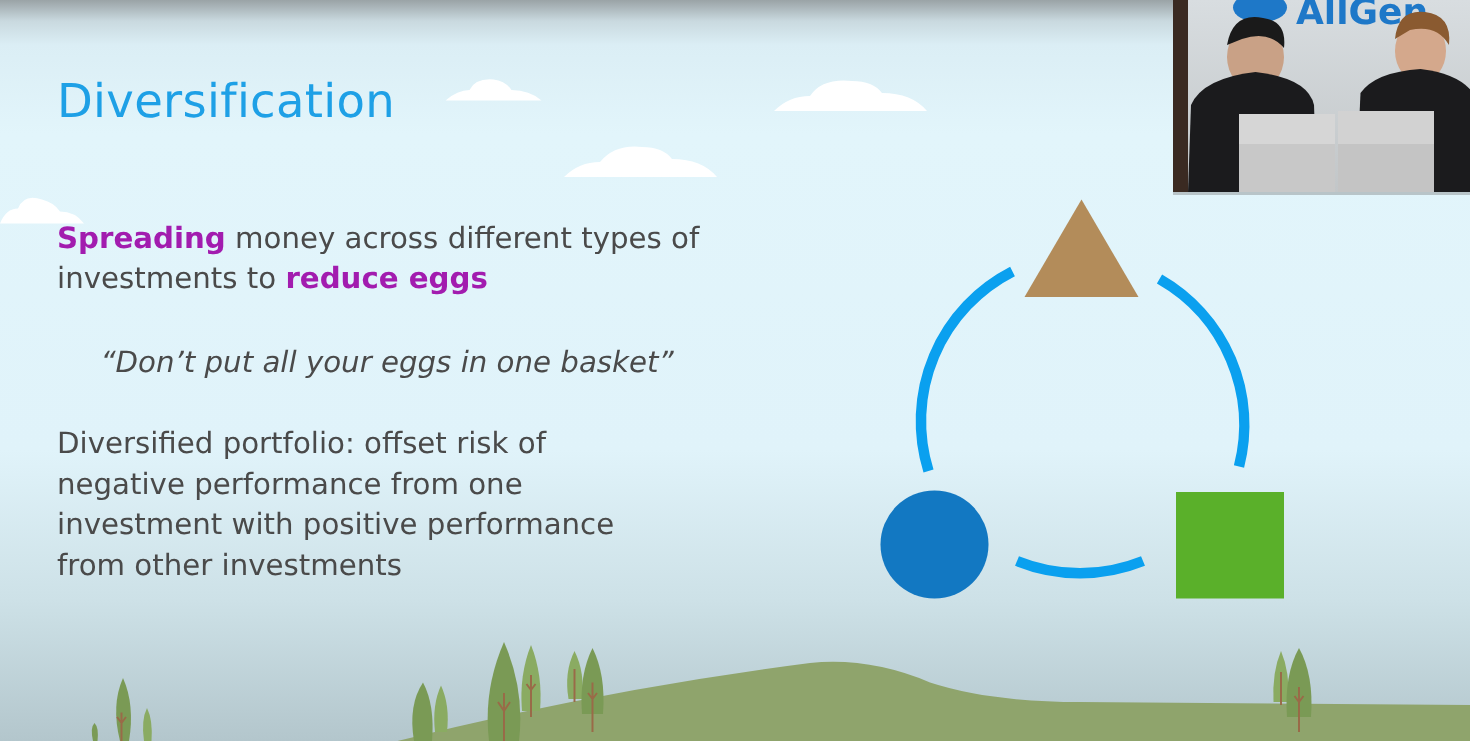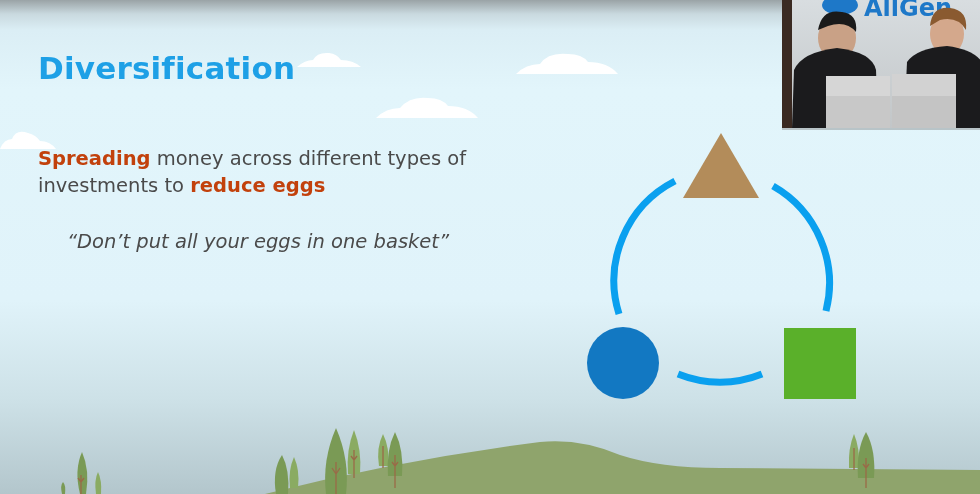--- a/index.html
+++ b/index.html
@@ -2,23 +2,23 @@
 <html><head>
 <meta charset="utf-8">
 <style>
   html, body { margin:0; padding:0; }
   body { width:980px; height:494px; overflow:hidden; position:relative;
     font-family:"DejaVu Sans","Liberation Sans",sans-serif;
     background: linear-gradient(to bottom, #9aa3a6 0px, #c9d9df 14px, #dbeef5 30px, #e2f5fb 90px, #e0f3fa 300px, #cde1e7 400px, #b3c6cc 494px);
   }
   .slide { position:absolute; left:0; top:0; width:980px; height:494px; }
   .cloud { position:absolute; }
-  .title { position:absolute; left:38px; top:50px; font-size:31px; font-weight:bold; color:#1ea0e6; letter-spacing:0.2px; margin:0; }
+  .title { position:absolute; left:38px; top:50px; font-size:31px; font-weight:normal; color:#1ea0e6; letter-spacing:0.2px; margin:0; }
   .para { position:absolute; left:38px; color:#4a4a4a; font-size:19.5px; line-height:27px; margin:0; width:440px; }
-  .para b { color:#c2410c; }
+  .para b { color:#a21caf; }
   .p1 { top:145px; }
   .p2 { top:228px; font-style:italic;text-align:center; }
   .p3 { top:282px; }
   .diagram { position:absolute; left:0; top:0; width:980px; height:494px; }
   .webcam { position:absolute; left:782px; top:0; width:236px; height:128px; overflow:hidden;
     background: linear-gradient(to bottom, #d8dde0, #c2c6c8); border-bottom:2px solid #b8c4c8; }
   .landscape { position:absolute; left:0; top:0; }
 </style>
 </head>
 <body>
@@ -63,20 +63,21 @@
       <path d="M854 470 L854 448"></path>
     </g>
   </svg>
 
   <h1 class="title">Diversification</h1>
 
   <p class="para p1"><b>Spreading</b><span> money across different types of investments to </span><b>reduce eggs</b></p>
 
   <p class="para p2">“Don’t put all your eggs in one basket”</p>
 
+  <p class="para p3" style="width:410px">Diversified portfolio: offset risk of negative performance from one investment with positive performance from other investments</p>
 
   <svg class="diagram" width="980" height="494" viewBox="0 0 980 494">
     <g fill="none" stroke="#0aa0ef" stroke-width="7" stroke-linecap="butt">
       <path d="M675 181 A112 112 0 0 0 619 314"></path>
       <path d="M773 186 A112 112 0 0 1 826 311"></path>
       <path d="M678 374 A112 112 0 0 0 762 374"></path>
     </g>
     <polygon points="721,133 759,198 683,198" fill="#b38c5a"></polygon>
     <circle cx="623" cy="363" r="36" fill="#1278c2"></circle>
     <rect x="784" y="328" width="72" height="71" fill="#5ab02a"></rect>

